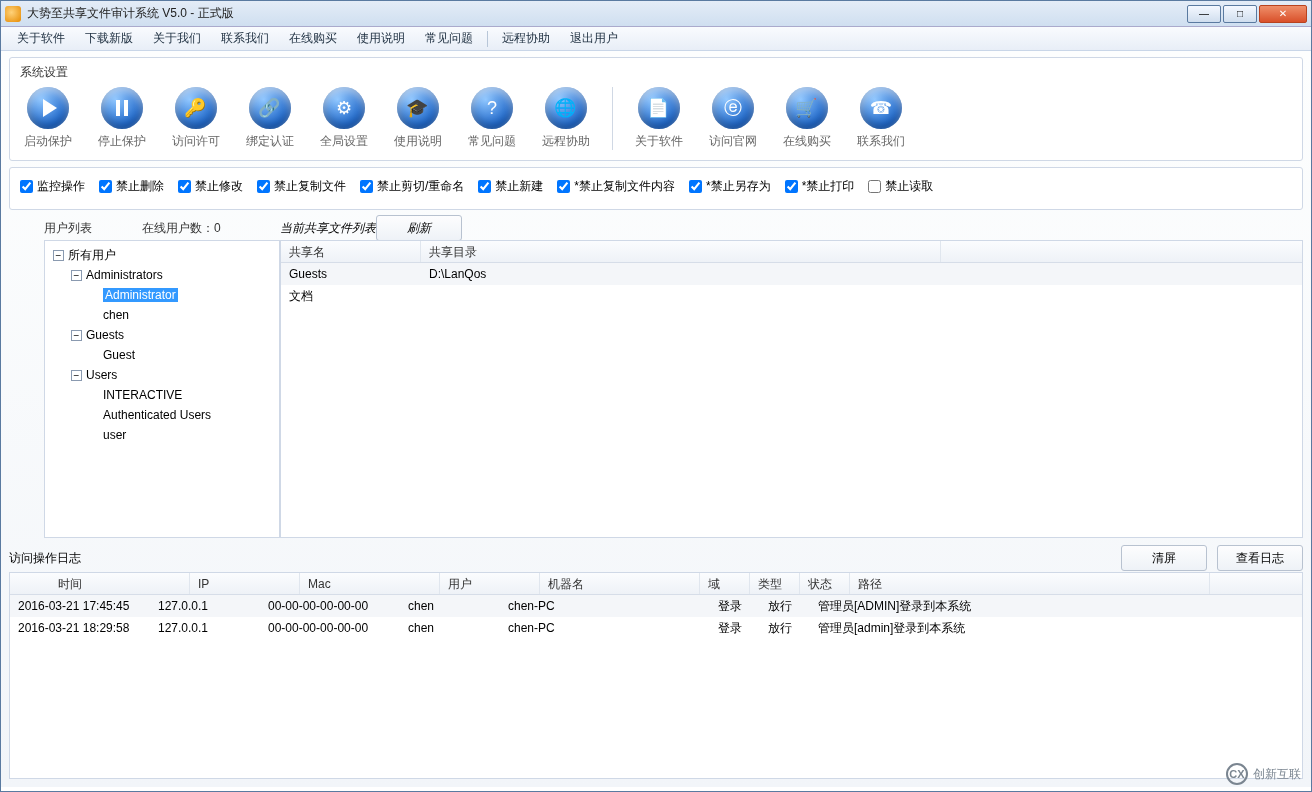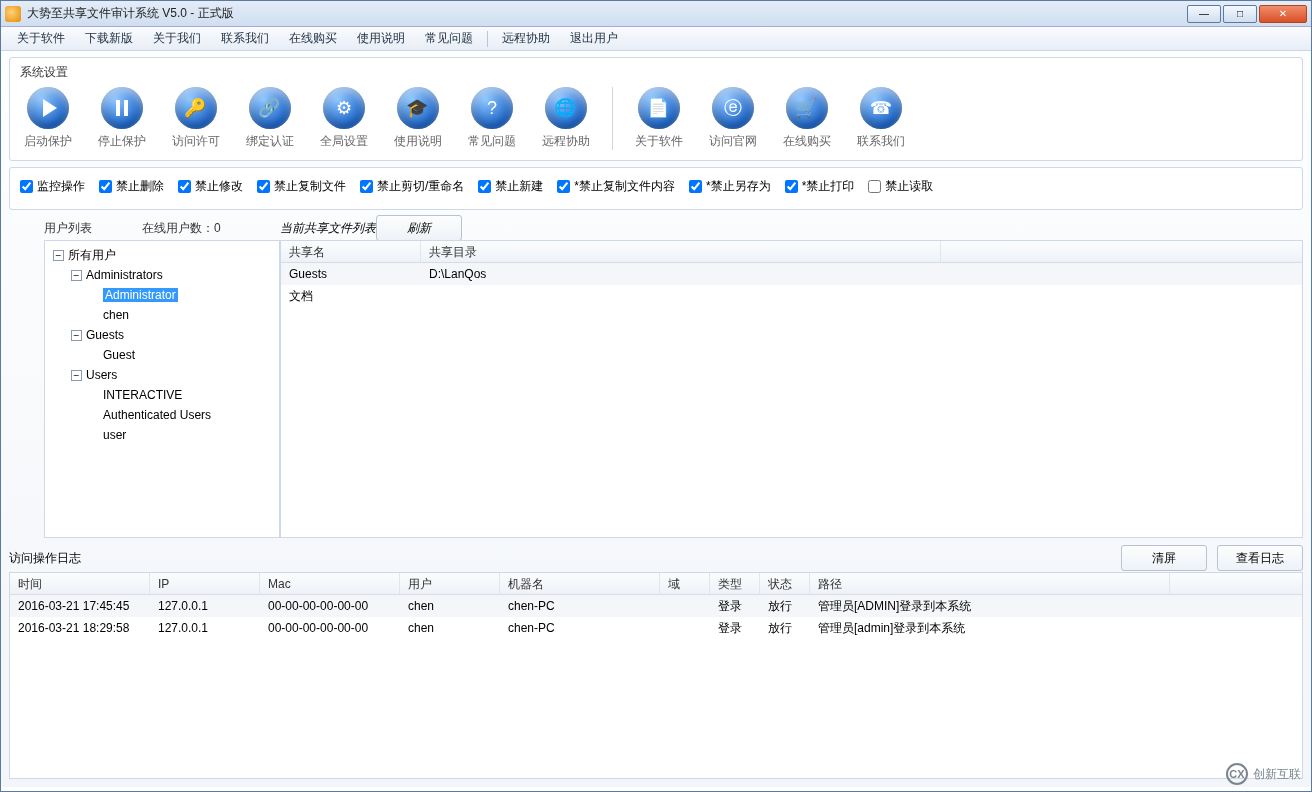--- a/index.html
+++ b/index.html
@@ -266,21 +266,21 @@
     <div class="log-wrap">
       <div class="log-hdr">
         <span>访问操作日志</span>
         <div class="rbtns">
           <div class="wbtn big">清屏</div>
           <div class="wbtn big">查看日志</div>
         </div>
       </div>
       <div class="logtable">
         <div class="thead" id="log-head">
-            <div class="th" style="width: 140px;">时间</div>
+            <div class="th" style="width: 140px; margin-left: 40px;">时间</div>
             <div class="th" style="width: 110px;">IP</div>
             <div class="th" style="width: 140px;">Mac</div>
             <div class="th" style="width: 100px;">用户</div>
             <div class="th" style="width: 160px;">机器名</div>
             <div class="th" style="width: 50px;">域</div>
             <div class="th" style="width: 50px;">类型</div>
             <div class="th" style="width: 50px;">状态</div>
             <div class="th" style="width: 360px;">路径</div>
           </div>
         <div id="log-body">

